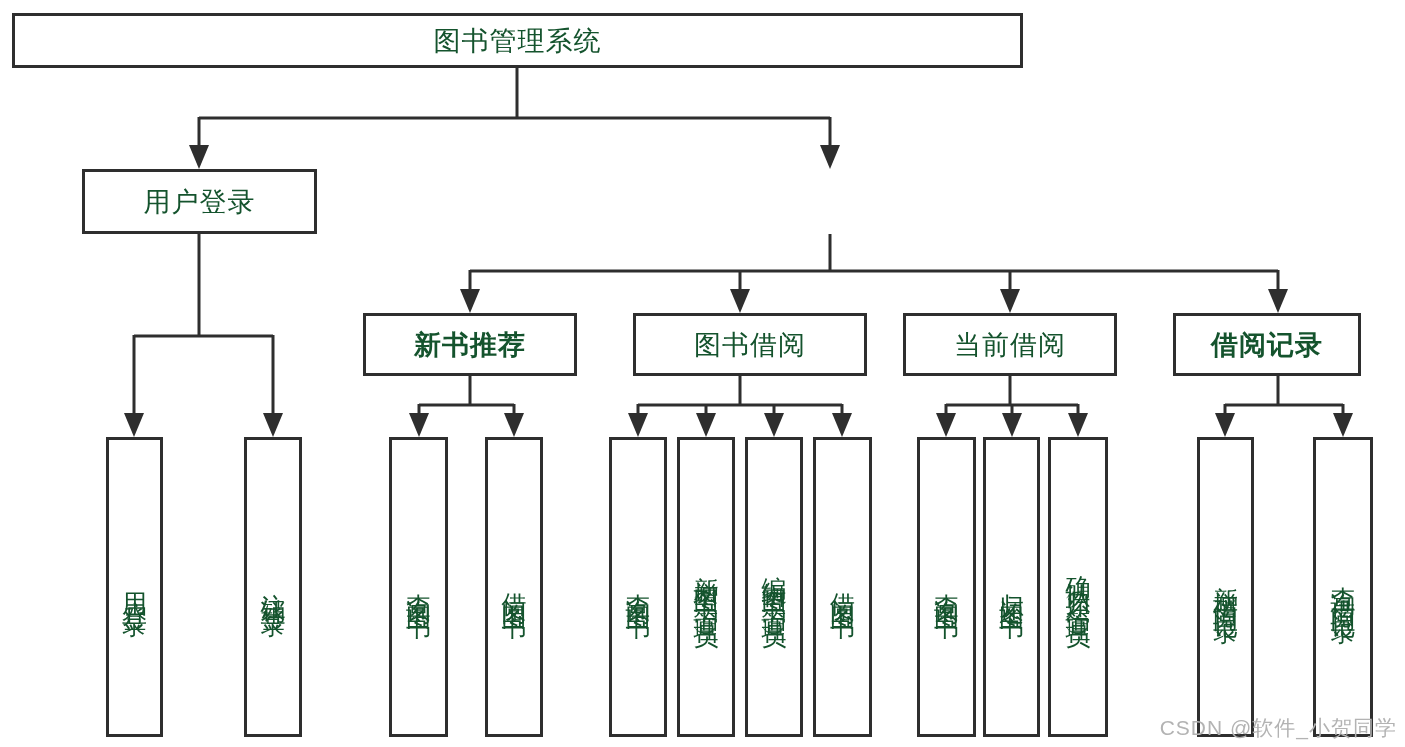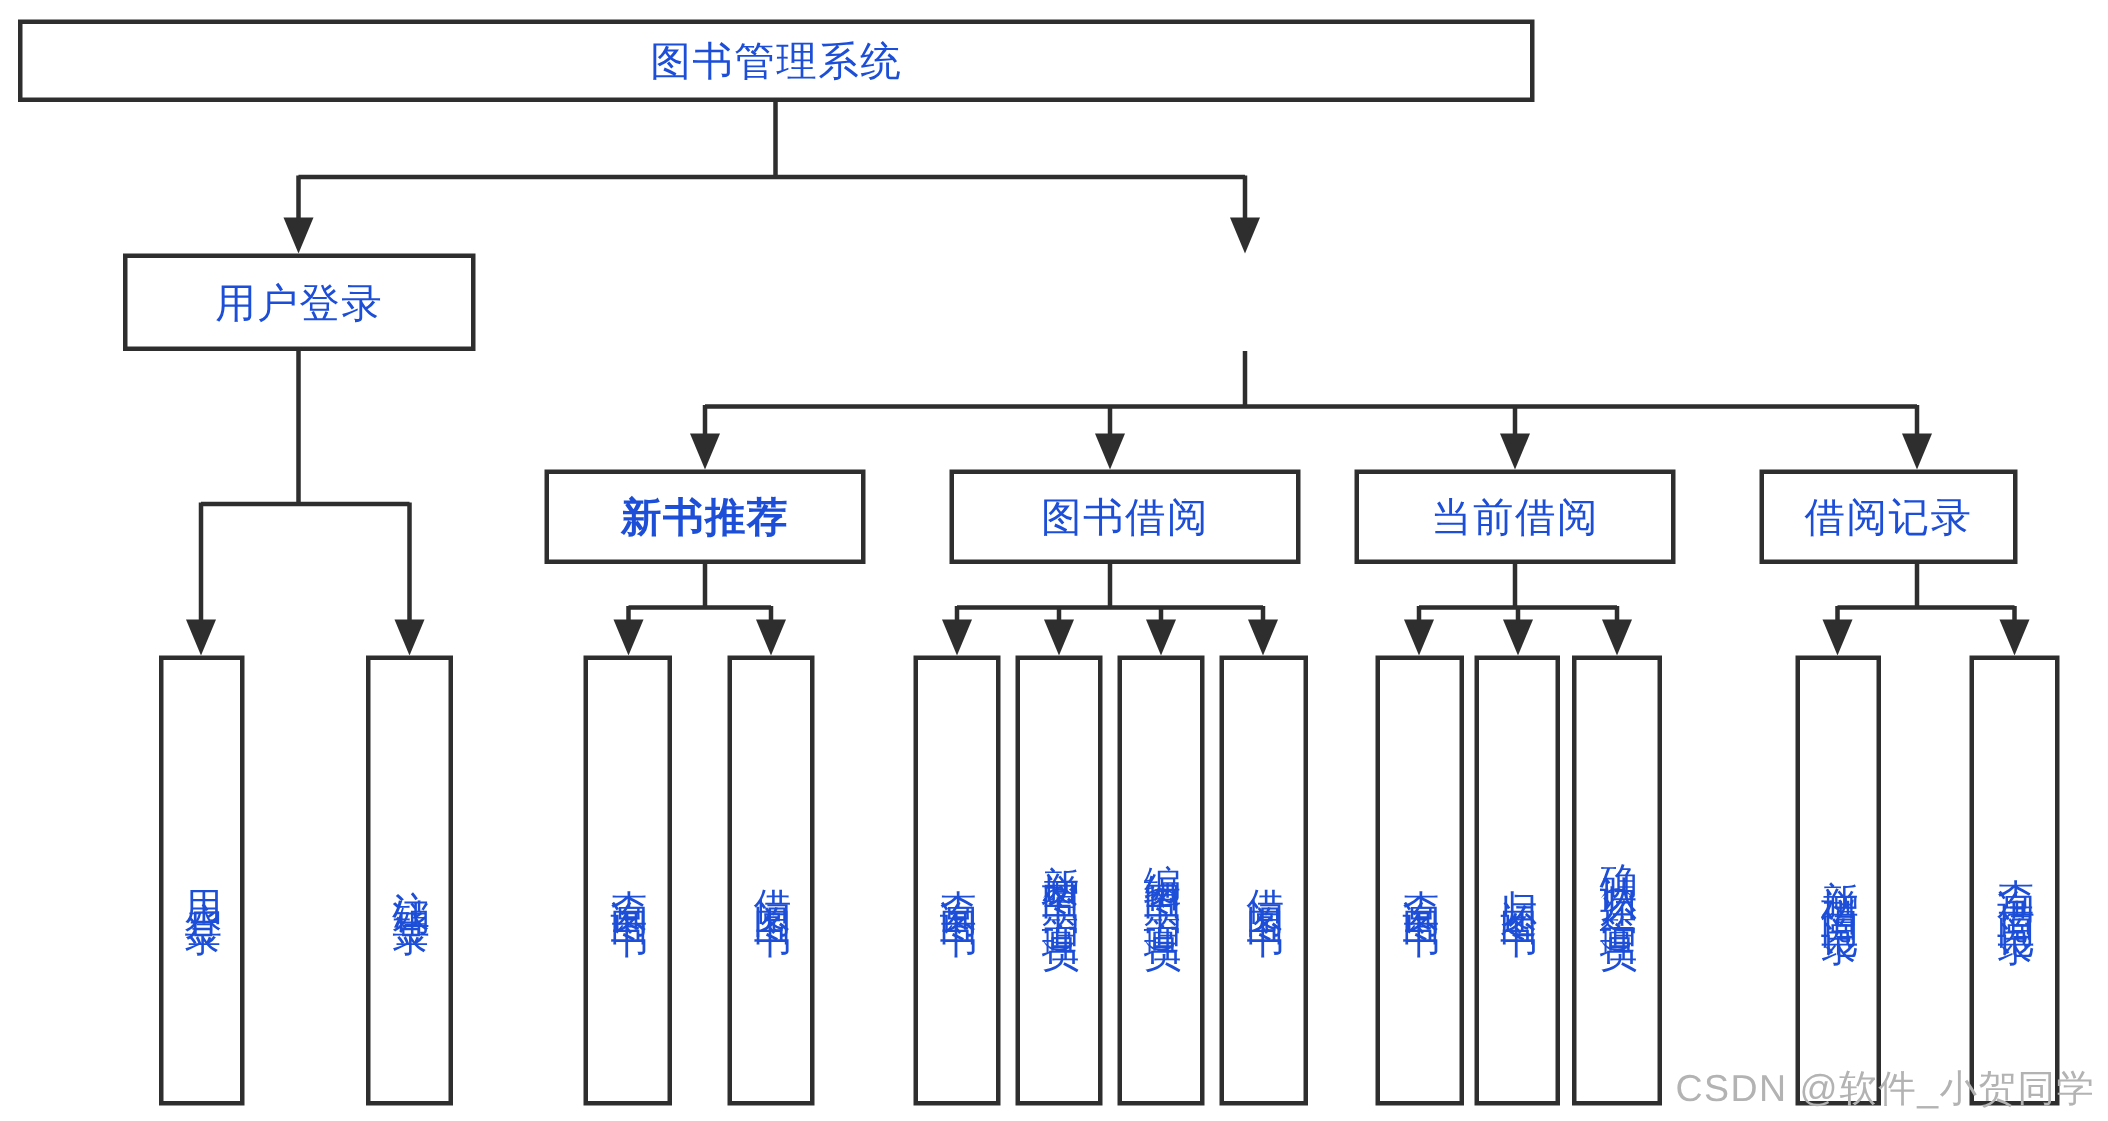--- a/index.html
+++ b/index.html
@@ -7,35 +7,35 @@
     width:1405px;height:747px;position:relative;overflow:hidden;
     background:#ffffff;
     font-family:"Liberation Sans","DejaVu Sans",sans-serif;
   }
   .stage{position:absolute;inset:0;width:1405px;height:747px;}
   svg.connectors{position:absolute;left:0;top:0;pointer-events:none;}
   .box{
     position:absolute;box-sizing:border-box;
     border:3px solid #2e2e2e;background:#ffffff;
     display:flex;align-items:center;justify-content:center;
-    color:#1d4ed8;
+    color:#14532d;
   }
   .h-label{font-size:27px;letter-spacing:1px;white-space:nowrap;}
   .root{left:12px;top:13px;width:1011px;height:55px;}
   .lvl1{top:169px;height:65px;}
   .lvl2{top:313px;height:63px;}
   .leaf{top:437px;height:300px;}
   .leaf .v-label{
     writing-mode:vertical-rl;text-orientation:mixed;
     font-size:25px;letter-spacing:7px;line-height:1;
     white-space:nowrap;
   }
   .watermark{
     position:absolute;right:8px;bottom:5px;
-    font-size:25px;color:#b3b3b3;letter-spacing:1px;
+    font-size:21px;color:#b3b3b3;letter-spacing:1px;
     white-space:nowrap;
   }
 </style>
 </head>
 <body>
 
 <div class="stage">
 
   <svg class="connectors" width="1405" height="747" viewBox="0 0 1405 747">
     <g stroke="#2e2e2e" stroke-width="3" fill="none">
@@ -80,21 +80,21 @@
 
   <div class="box lvl2" style="left:363px;width:214px;font-weight:bold;">
     <span class="h-label">新书推荐</span>
   </div>
   <div class="box lvl2" style="left:633px;width:234px;text-align:center;">
     <span class="h-label">图书借阅</span>
   </div>
   <div class="box lvl2" style="left:903px;width:214px;align-items:center;">
     <span class="h-label">当前借阅</span>
   </div>
-  <div class="box lvl2" style="left:1173px;width:172px;">
+  <div class="box lvl2" style="left:1173px;width:188px;font-weight:bold;">
     <span class="h-label">借阅记录</span>
   </div>
 
   <div class="box leaf" style="left:106px;width:57px;">
     <span class="v-label">用户登录</span>
   </div>
   <div class="box leaf" style="left:244px;width:58px;">
     <span class="v-label">注销登录</span>
   </div>
 

